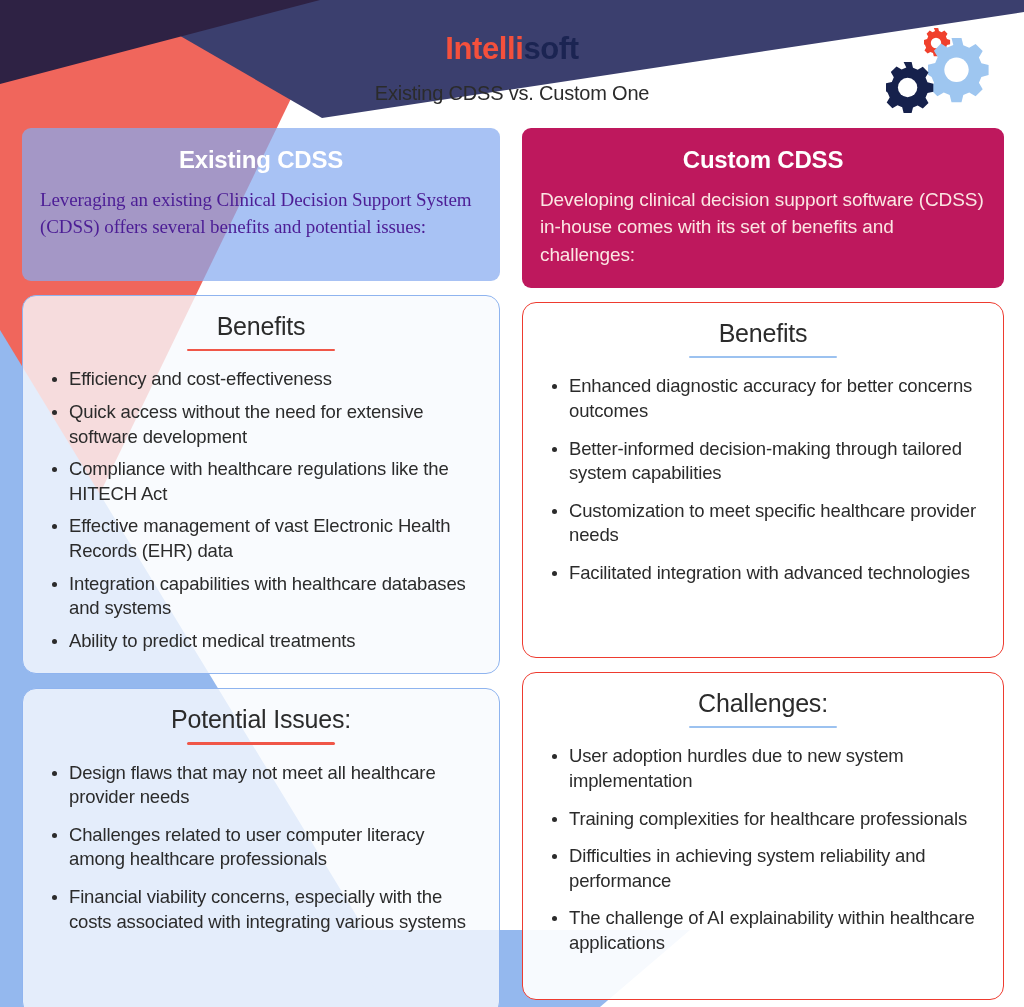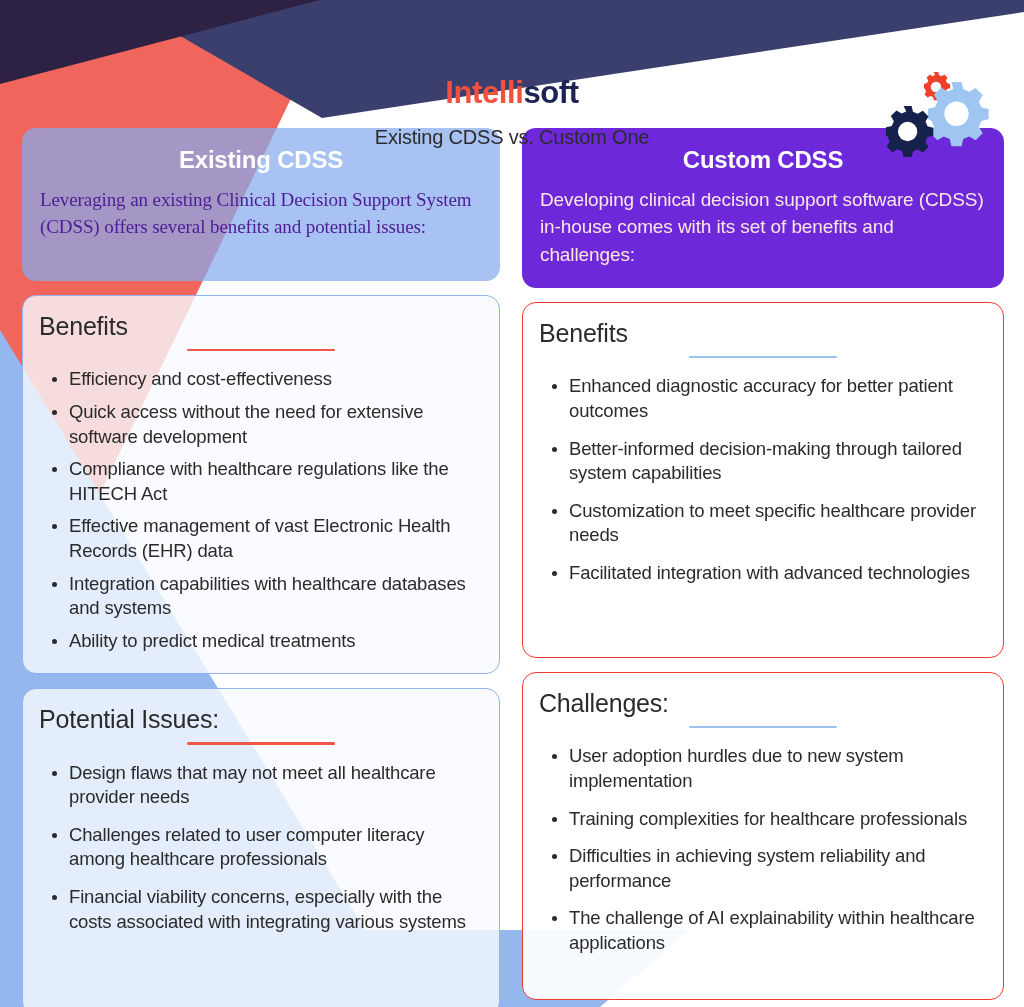--- a/index.html
+++ b/index.html
@@ -33,21 +33,20 @@
   }
 
   
   .header {
     position: absolute;
     top: 0;
     left: 0;
     width: 1024px;
     height: 128px;
     z-index: 3;
-    margin-top: 44px;
   }
   .brand {
     position: absolute;
     top: 33px;
     left: 0;
     width: 1024px;
     text-align: center;
     font-size: 31px;
     font-weight: bold;
     letter-spacing: -0.4px;
@@ -91,30 +90,30 @@
     width: 512px;
     box-sizing: border-box;
     display: flex;
     flex-direction: column;
   }
   .col-left  { padding: 0 12px 0 22px; }
   .col-right { padding: 0 20px 0 10px; }
 
   
   .head-card {
-    border-radius: 14px;
+    border-radius: 9px;
     padding: 17px 18px 20px 18px;
     box-sizing: border-box;
     min-height: 153px;
   }
   .head-card.blue {
     background: rgba(135, 170, 240, 0.72);
   }
   .head-card.red {
-    background: #6d28d9;
+    background: #be185d;
   }
   .head-card-title {
     text-align: center;
     font-size: 24px;
     font-weight: bold;
     color: #ffffff;
     line-height: 1.25;
     margin-bottom: 11px;
     letter-spacing: -0.2px;
   }
@@ -135,21 +134,21 @@
   }
   .body-card.bordered-blue {
     border: 1.6px solid #8FB4EF;
     background: rgba(248, 250, 254, 0.80);
   }
   .body-card.bordered-red {
     border: 1.8px solid #EE3B2F;
     background: rgba(255, 255, 255, 0.92);
   }
   .card-heading {
-    text-align: left;
+    text-align: center;
     font-size: 25px;
     color: #2B2B2B;
     font-weight: 400;
     letter-spacing: -0.2px;
     line-height: 1.15;
   }
   .card-underline {
     width: 148px;
     height: 2.6px;
     margin: 8px auto 0 auto;
@@ -270,21 +269,21 @@
 
       <div class="head-card red">
         <div class="head-card-title">Custom CDSS</div>
         <div class="head-card-desc">Developing clinical decision support software (CDSS) in-house comes with its set of benefits and challenges:</div>
       </div>
 
       <div class="body-card bordered-red card-right-benefits">
         <div class="card-heading">Benefits</div>
         <div class="card-underline blue"></div>
         <ul class="bullets spaced">
-          <li>Enhanced diagnostic accuracy for better patient outcomes</li>
+          <li>Enhanced diagnostic accuracy for better concerns outcomes</li>
           <li>Better-informed decision-making through tailored system capabilities</li>
           <li>Customization to meet specific healthcare provider needs</li>
           <li>Facilitated integration with advanced technologies</li>
         </ul>
       </div>
 
       <div class="body-card bordered-red card-right-issues">
         <div class="card-heading">Challenges:</div>
         <div class="card-underline blue"></div>
         <ul class="bullets spaced">

